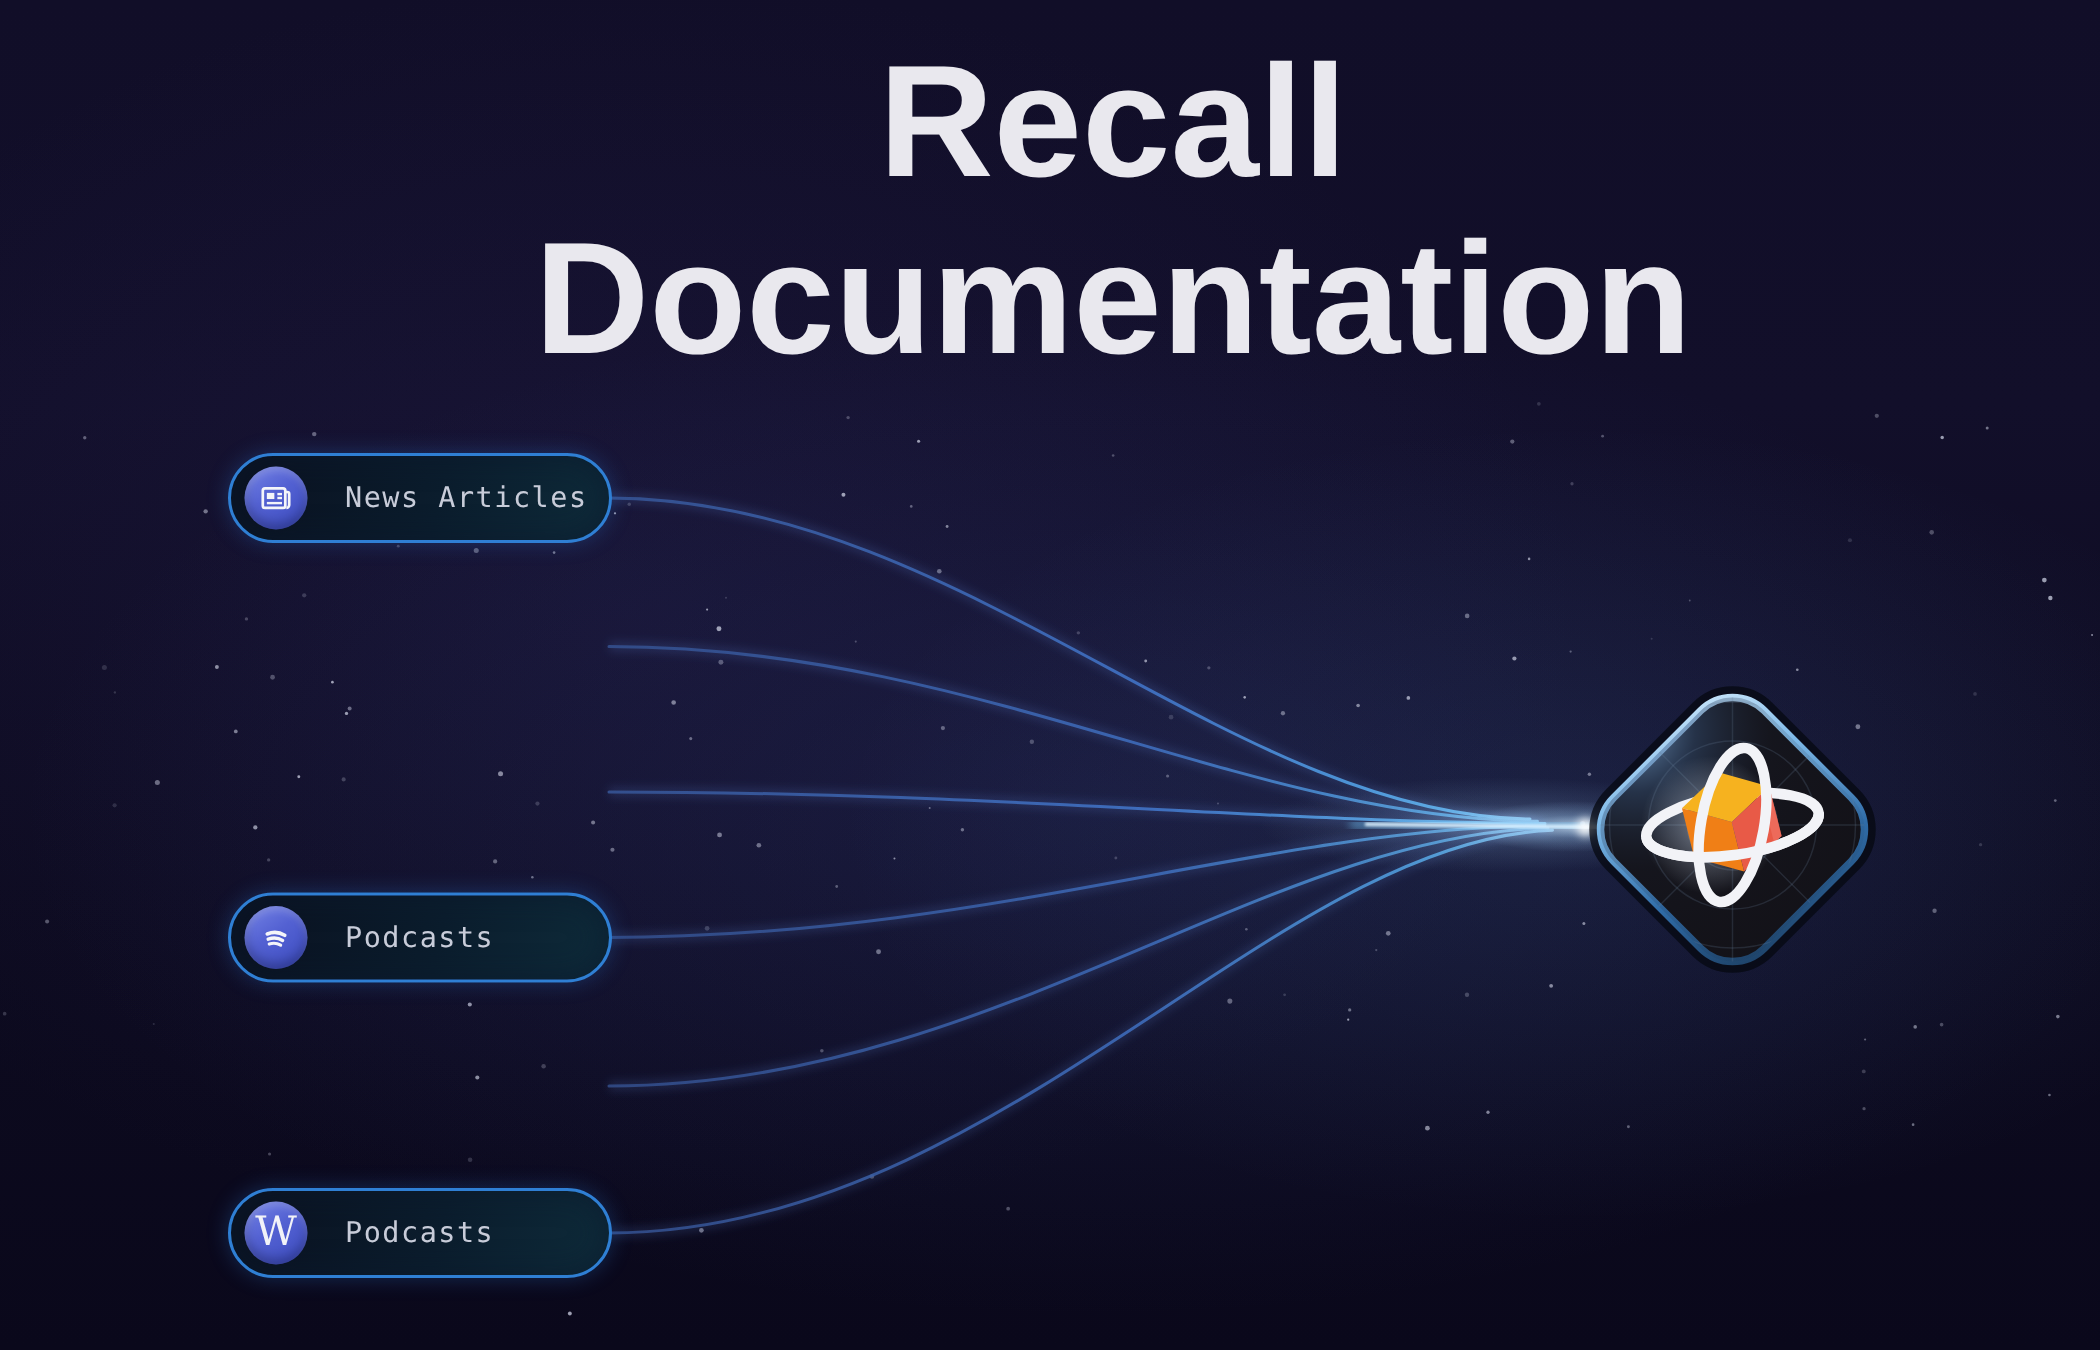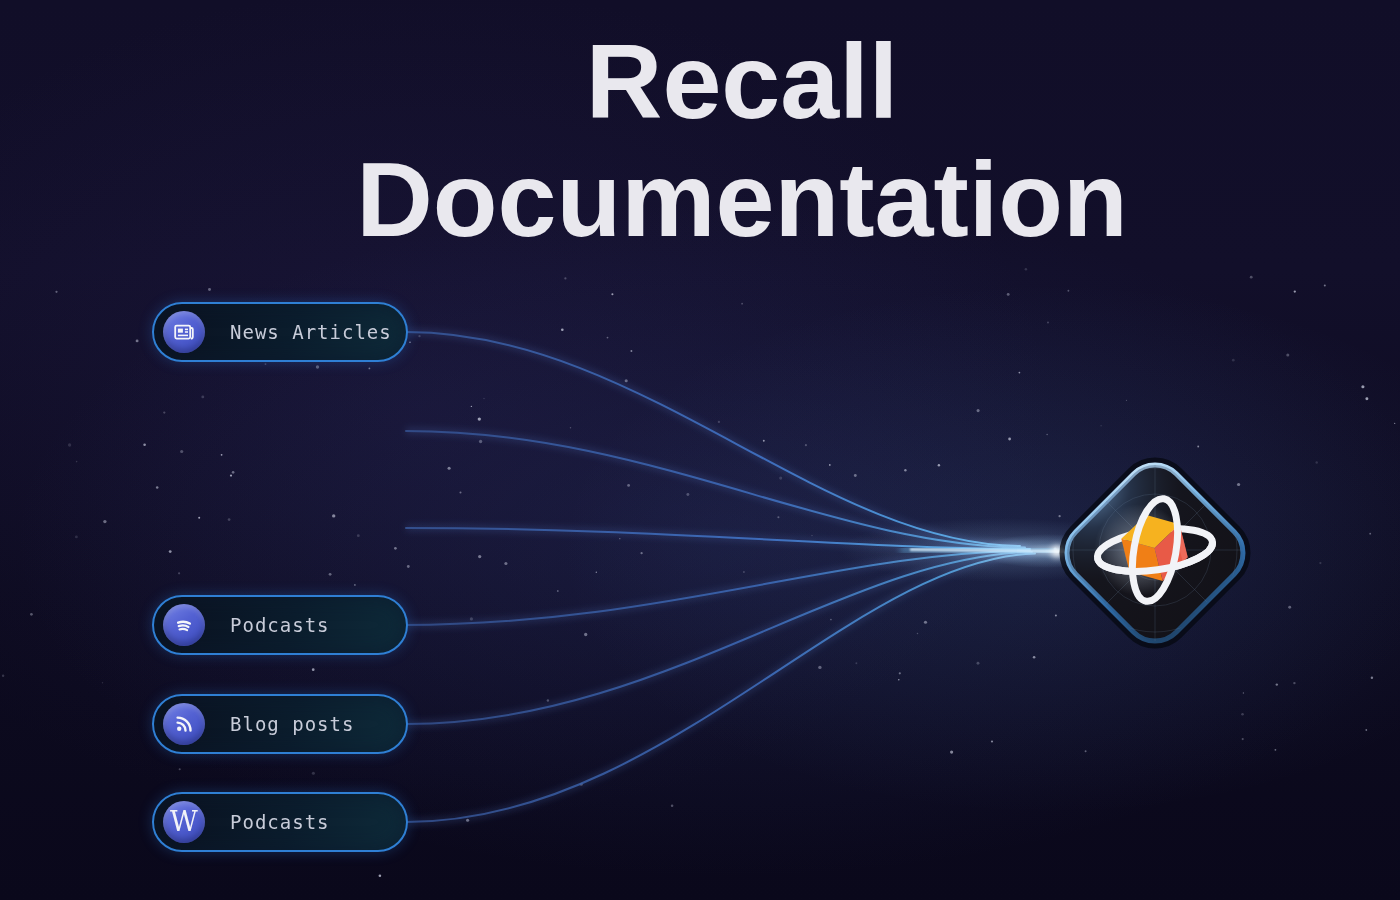--- a/index.html
+++ b/index.html
@@ -257,30 +257,20 @@
     <span class="badge">
       <svg width="24" height="24" viewBox="0 0 24 24" fill="none" stroke="#f4f5f9" stroke-linecap="round">
         <path d="M6.2 9.6 c3.8-1.4 8-1.2 11.6 .9" stroke-width="2.5"></path>
         <path d="M6.8 13.1 c3.1-1.05 6.7-.9 9.6 .85" stroke-width="2.3"></path>
         <path d="M7.5 16.4 c2.5-.85 5.2-.7 7.6 .7" stroke-width="2.1"></path>
       </svg>
     </span>
     <span class="pill-label">Podcasts</span>
   </div>
 
-  <div class="pill" style="top:694px">
-    <span class="badge">
-      <svg width="24" height="24" viewBox="0 0 24 24">
-        <circle cx="7.2" cy="16.8" r="2.2" fill="#f4f5f9"></circle>
-        <path d="M5.6 10.6 a8 8 0 0 1 7.9 7.9" fill="none" stroke="#f4f5f9" stroke-width="2.4" stroke-linecap="round"></path>
-        <path d="M5.6 5.6 a13 13 0 0 1 12.9 12.9" fill="none" stroke="#f4f5f9" stroke-width="2.4" stroke-linecap="round"></path>
-      </svg>
-    </span>
-    <span class="pill-label">Blog posts</span>
-  </div>
 
   <div class="pill" style="top:792px">
     <span class="badge">
       <span class="wiki-glyph">W</span>
     </span>
     <span class="pill-label">Podcasts</span>
   </div>
 
   <div class="logo-wrap">
     <svg width="230" height="230" viewBox="0 0 230 230">

